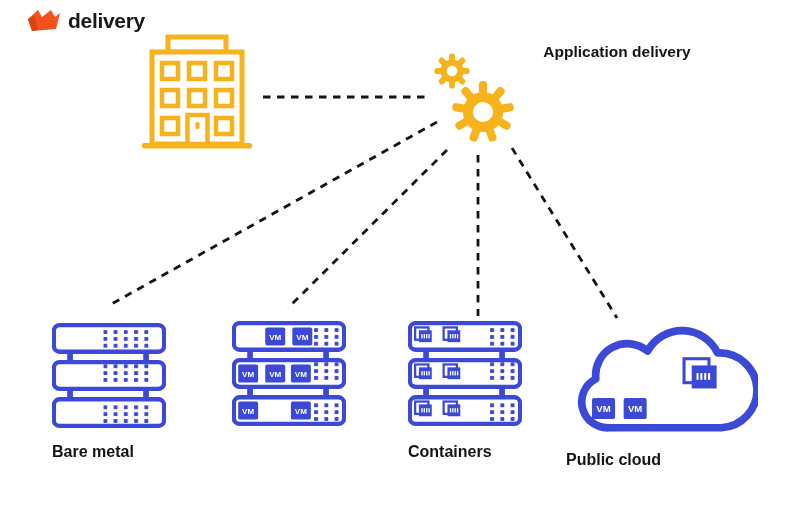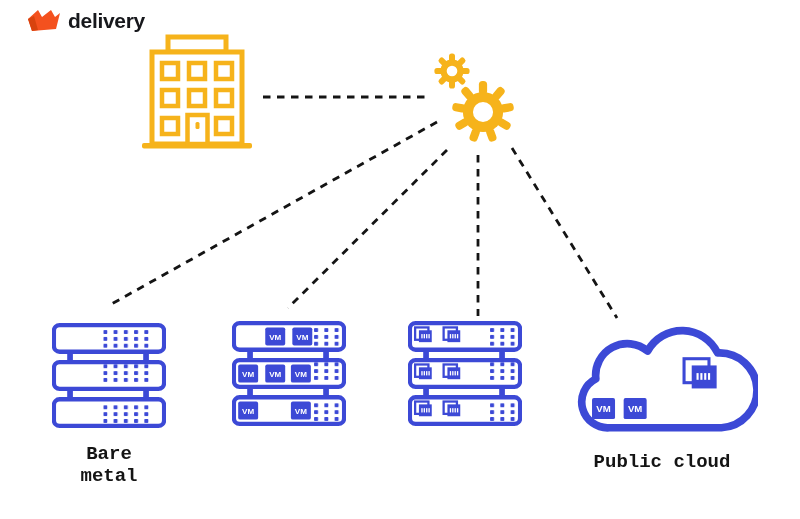--- a/index.html
+++ b/index.html
@@ -8,21 +8,21 @@
   html,body{margin:0;padding:0;background:#e9e9e9;font-family:"Liberation Sans",sans-serif;}
   .canvas{position:relative;width:800px;height:519px;background:var(--bg);overflow:hidden;}
   .abs{position:absolute;}
   
   .brand{left:26px;top:8px;display:flex;align-items:center;gap:8px;}
   .brand-name{font-size:21px;font-weight:600;color:#17181c;letter-spacing:-0.3px;}
   
   .adc-label{left:526px;top:42px;width:182px;text-align:center;color:var(--ink);
              font-size:15.5px;font-weight:700;line-height:19px;}
   
-  .node-label{position:absolute;text-align:center;color:var(--ink);font-size:19px;font-weight:700;font-family:Liberation Mono, monospace;}
+  .node-label{position:absolute;color:var(--ink);font-size:16px;font-weight:700;}
   
   .f-blue{fill:var(--blue);} .st-blue{stroke:var(--blue);fill:#fff;}
   .st-blue-nf{stroke:var(--blue);fill:none;}
   .f-yellow{fill:var(--yellow);} .st-yellow{stroke:var(--yellow);fill:#fff;}
   .f-white{fill:#fff;}
   .f-orange{fill:var(--orange);} .f-orange-dk{fill:#d8430e;}
   .vm-text{fill:#fff;font-family:"Liberation Sans",sans-serif;font-weight:bold;text-anchor:middle;}
   .dash{stroke:var(--ink);stroke-width:2.8;stroke-dasharray:7.5 6.5;fill:none;}
 </style>
 </head>
@@ -129,20 +129,21 @@
         </g>
       <g transform="rotate(320 35 35)">
           <rect x="30.5" y="1" width="9" height="15" rx="4"></rect>
         </g>
       <circle cx="35" cy="35" r="22"></circle>
     </g>
     <circle class="f-white" cx="35" cy="35" r="11"></circle>
   </svg>
 
   <div class="abs adc-label">
+    <div>Application delivery</div>
   </div>
 
   <svg class="abs" style="left:52px;top:323px" width="114" height="105" viewBox="0 0 120 110">
     <rect class="f-blue" x="16" y="28" width="6" height="14"></rect>
     <rect class="f-blue" x="96" y="28" width="6" height="14"></rect>
     <rect class="f-blue" x="16" y="67" width="6" height="14"></rect>
     <rect class="f-blue" x="96" y="67" width="6" height="14"></rect>
     <rect class="st-blue" x="2" y="2" width="116" height="28" rx="6" stroke-width="4.5"></rect>
     <rect class="st-blue" x="2" y="41" width="116" height="28" rx="6" stroke-width="4.5"></rect>
     <rect class="st-blue" x="2" y="80" width="116" height="28" rx="6" stroke-width="4.5"></rect>
@@ -236,20 +237,21 @@
       <g transform="translate(37,84)">
         <rect class="st-blue-nf" x="0.5" y="0.5" width="14" height="13" stroke-width="2.4"></rect>
         <rect class="f-blue" x="4.5" y="3.5" width="13.5" height="12.5"></rect>
         <rect class="f-white" x="7" y="7.5" width="1.4" height="4.5"></rect>
         <rect class="f-white" x="9.5" y="7.5" width="1.4" height="4.5"></rect>
         <rect class="f-white" x="12" y="7.5" width="1.4" height="4.5"></rect>
         <rect class="f-white" x="14.5" y="7.5" width="1.4" height="4.5"></rect>
       </g>
     </g>
   </svg>
+  <div class="node-label" style="left:408px;top:443px;width:114px">Containers</div>
 
   <svg class="abs" style="left:566px;top:306px" width="192" height="139" viewBox="0 0 200 145">
     <path class="st-blue" stroke-width="8" stroke-linejoin="round" d="M45,127 A27,27 0 0 1 31,76 A33,33 0 0 1 85,47 A41,41 0 0 1 158,49 A35,35 0 0 1 162,127 Z"></path>
     <g>
       <rect class="st-blue-nf" x="123" y="55" width="26" height="25" stroke-width="3.2"></rect>
       <rect class="f-blue" x="131" y="62" width="26" height="24"></rect>
       <rect class="f-white" x="136" y="70" width="2.2" height="7"></rect>
       <rect class="f-white" x="140" y="70" width="2.2" height="7"></rect>
       <rect class="f-white" x="144" y="70" width="2.2" height="7"></rect>
       <rect class="f-white" x="148" y="70" width="2.2" height="7"></rect>

